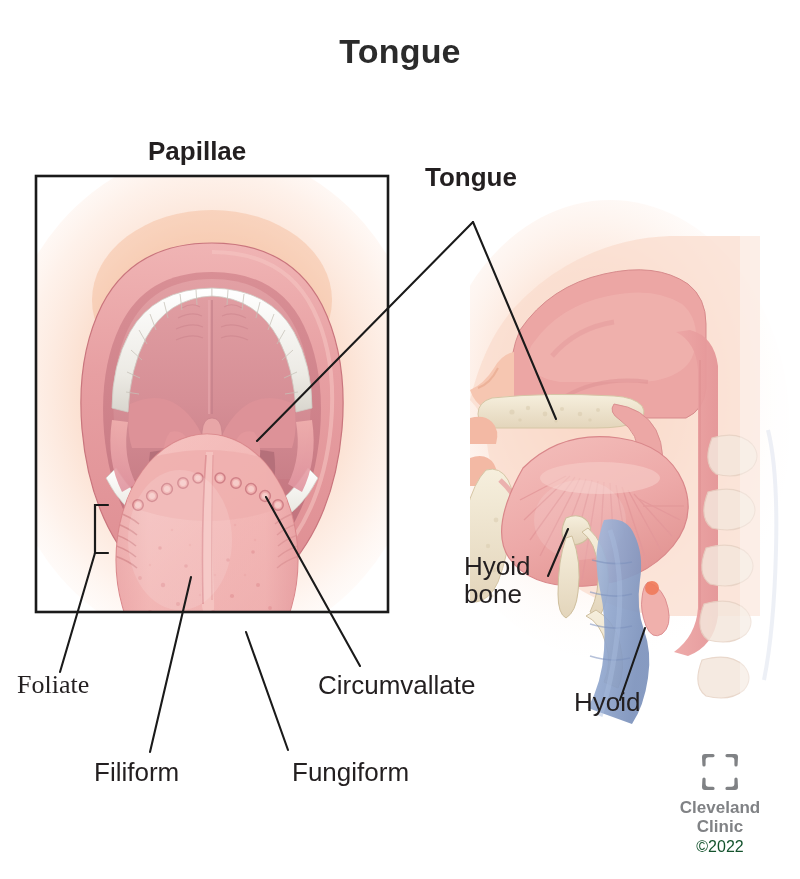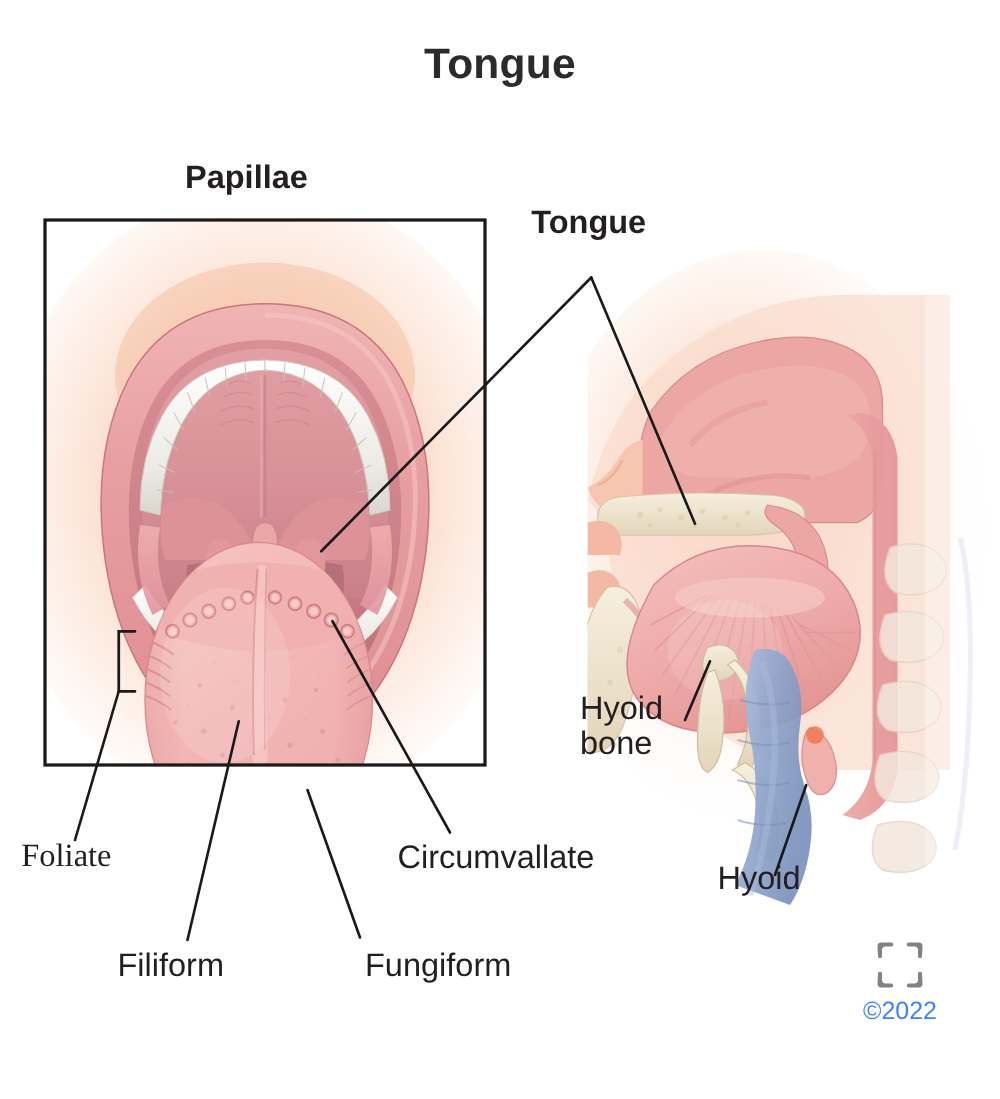--- a/index.html
+++ b/index.html
@@ -38,21 +38,21 @@
     position: absolute;
     left: 651px; top: 752px;
     width: 138px;
     text-align: center;
     color: #808285;
   }
   .logo-mark { width: 40px; height: 40px; margin: 0 auto 6px auto; display:block; }
   .logo-name {
     font-size: 17px; font-weight: bold; line-height: 1.12; color: #808285;
   }
-  .logo-copy { font-size: 20px; margin-top: 2px; color: #3b82f6; }
+  .logo-copy { font-size: 16px; margin-top: 2px; color: #14532d; }
 </style>
 </head>
 <body>
 
 <div id="stage">
 
   <svg class="layer" viewBox="0 0 800 879" xmlns="http://www.w3.org/2000/svg">
     <defs>
       <radialGradient id="faceGlow" cx="50%" cy="48%" r="62%">
         <stop offset="0%" stop-color="#f2ad86" stop-opacity="0.95"></stop>
@@ -521,21 +521,21 @@
       <path d="M266 497 L360 666"></path>
 
       <path d="M568 529 L548 576"></path>
 
       <path d="M645 628 L620 700"></path>
     </g>
   </svg>
 
   <div class="title">Tongue</div>
 
-  <div class="lbl bold" style="left:148px; top:127px;">Papillae</div>
+  <div class="lbl bold" style="left:148px; top:137px;">Papillae</div>
 
   <div class="lbl bold" style="left:425px; top:163px;">Tongue</div>
 
   <div class="lbl" style="left:17px; top:671px;font-family:Liberation Serif, serif;">Foliate</div>
 
   <div class="lbl" style="left:94px; top:758px;">Filiform</div>
 
   <div class="lbl" style="left:252px; top:758px;margin-left:40px;">Fungiform</div>
 
   <div class="lbl" style="left:318px; top:671px;">Circumvallate</div>
@@ -549,16 +549,20 @@
 
   <div class="logo-wrap">
     <svg class="logo-mark" viewBox="0 0 40 40" xmlns="http://www.w3.org/2000/svg">
       <g fill="#808285">
         <path d="M2 5 a3 3 0 0 1 3 -3 h8 a1.6 1.6 0 0 1 0 3.2 H8.6 a3 3 0 0 0 -3 3 V13 a1.6 1.6 0 0 1 -3.2 0 Z"></path>
         <path d="M38 5 a3 3 0 0 0 -3 -3 h-8 a1.6 1.6 0 0 0 0 3.2 h4.4 a3 3 0 0 1 3 3 V13 a1.6 1.6 0 0 0 3.2 0 Z"></path>
         <path d="M2 35 a3 3 0 0 0 3 3 h8 a1.6 1.6 0 0 0 0 -3.2 H8.6 a3 3 0 0 1 -3 -3 V27 a1.6 1.6 0 0 0 -3.2 0 Z"></path>
         <path d="M38 35 a3 3 0 0 1 -3 3 h-8 a1.6 1.6 0 0 1 0 -3.2 h4.4 a3 3 0 0 0 3 -3 V27 a1.6 1.6 0 0 1 3.2 0 Z"></path>
       </g>
     </svg>
+    <div class="logo-name">
+      <span>Cleveland</span><br>
+      <span>Clinic</span>
+    </div>
     <div class="logo-copy">©2022</div>
   </div>
 
 </div>
 
 </body></html>

